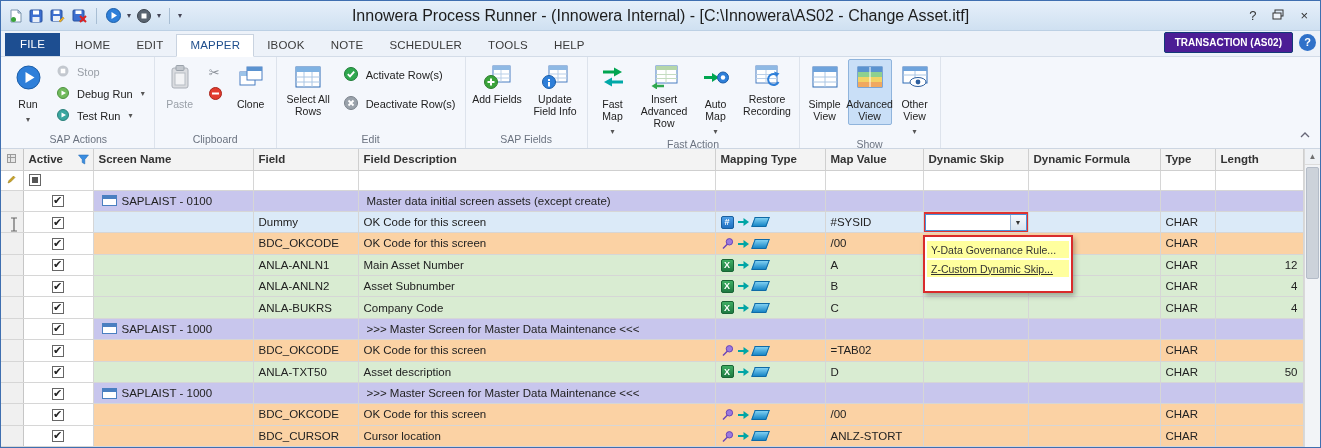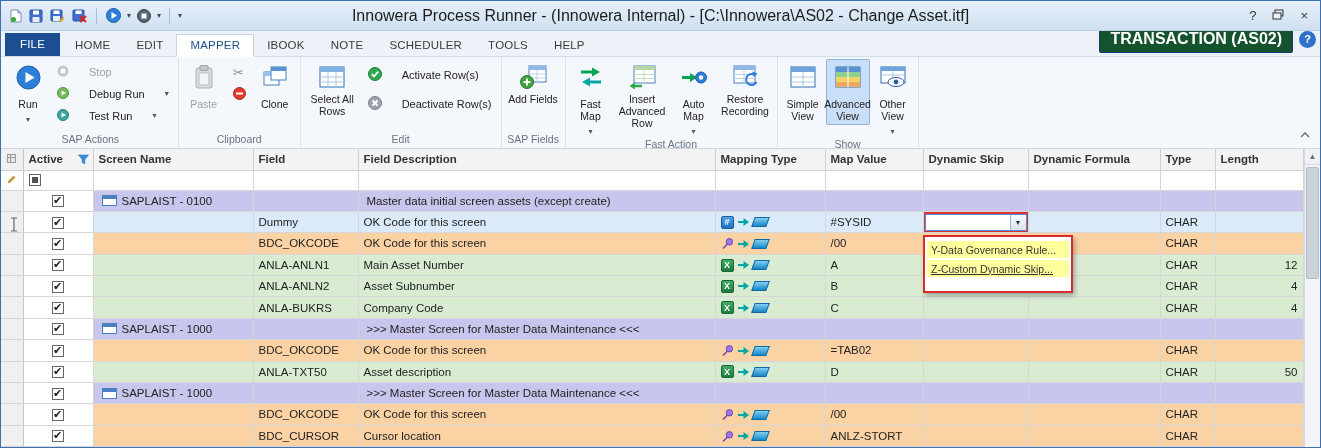--- a/index.html
+++ b/index.html
@@ -21,37 +21,37 @@
   .win-controls .wbtn { font-size:13px; color:#333; line-height:14px; }
 
   
   .tabrow { height:26px; background:#edf2f9; display:flex; align-items:flex-end; padding-left:4px;
             border-bottom:1px solid #d3dce8; }
   .tab { padding:4px 13px 5px; font-size:11.5px; color:#3a3a3a; letter-spacing:.2px; }
   .tab.file { background:#1d4e91; color:#fff; padding:5px 15px 6px; margin-right:2px; }
   .tab.active { background:#fff; border:1px solid #c9d3e0; border-bottom:1px solid #fff;
                 color:#1f4e8c; margin-bottom:-1px; }
   .tabrow-right { margin-left:auto; display:flex; align-items:center; gap:6px; padding:0 4px 3px 0; }
-  .transaction-btn { background:#14532d; color:#fff; font-weight:bold; font-size:16px;
+  .transaction-btn { background:#4c1d95; color:#fff; font-weight:bold; font-size:10px;
                      padding:4px 10px; border-radius:2px; border:1px solid #133a78; }
   .help-circle { width:17px; height:17px; border-radius:50%; background:#2f71c9; color:#fff;
                  text-align:center; line-height:16px; font-weight:bold; font-size:11px; }
 
   
   .ribbon { height:92px; background:#f4f7fc; display:flex; align-items:stretch;
             border-bottom:1px solid #cdd6e2; position:relative; padding-left:2px; }
   .rgroup { display:flex; flex-direction:column; border-right:1px solid #dde3ec; padding:2px 3px 0; }
   .rgroup-content { flex:1; display:flex; align-items:flex-start; gap:1px; }
   .rgroup-label { text-align:center; font-size:10.5px; color:#6b7380; padding:1px 2px 3px; }
   .rbtn { cursor:default; border:1px solid transparent; border-radius:2px; }
   .rbtn.big { width:57px; min-height:66px; display:flex; flex-direction:column; align-items:center;
               padding:3px 1px 1px; font-size:10.5px; line-height:12px; text-align:center; color:#222; gap:2px; }
   .rbtn.big .icn { height:28px; display:flex; align-items:center; justify-content:center; }
   .rbtn.big.narrow { width:44px;gap:7px; }
-  .rbtn.small { display:flex; align-items:center; gap:20px; font-size:11px; padding:2px 5px; height:20px; color:#222; white-space:nowrap;text-align:right; }
+  .rbtn.small { display:flex; align-items:center; gap:8px; font-size:11px; padding:2px 5px; height:20px; color:#222; white-space:nowrap;text-align:right; }
   .rbtn .drop { font-size:8px; color:#555; line-height:6px; }
   .rbtn.disabled { color:#9aa0a8; }
   .rbtn.selected { background:#c9dff7; border:1px solid #8fb4dc; }
   .stack { display:flex; flex-direction:column; gap:2px; padding-top:3px; }
   .stack.spread { gap:9px; padding-top:6px; }
   .ribbon-collapse { position:absolute; right:6px; bottom:5px; padding:2px 4px; }
 
   
   .grid-area { position:relative; height:298px; background:#fff; display:flex; }
   table.grid { border-collapse:collapse; table-layout:fixed; width:1302px; font-size:11.5px; }
@@ -313,20 +313,35 @@
                 <line x1="10" y1="10" x2="27" y2="10" stroke="#b9cfe8"></line>
                 <line x1="10" y1="14" x2="27" y2="14" stroke="#b9cfe8"></line>
                 <line x1="18" y1="6" x2="18" y2="18" stroke="#b9cfe8"></line>
                 <circle cx="8" cy="18" r="6.5" fill="#3aa33a" stroke="#2c7d2c"></circle>
                 <rect x="4.5" y="17" width="7" height="2" fill="#fff"></rect>
                 <rect x="7" y="14.5" width="2" height="7" fill="#fff"></rect>
               </svg>
             </span>
           <span class="lbl">Add Fields</span>
         </div>
+        <div class="rbtn big">
+          <span class="icn">
+              <svg width="28" height="26" viewBox="0 0 28 26">
+                <rect x="8" y="2" width="18" height="16" fill="#fff" stroke="#4a7fc1"></rect>
+                <rect x="8" y="2" width="18" height="4" fill="#8fb9e4"></rect>
+                <line x1="8" y1="10" x2="26" y2="10" stroke="#b9cfe8"></line>
+                <line x1="8" y1="14" x2="26" y2="14" stroke="#b9cfe8"></line>
+                <line x1="17" y1="6" x2="17" y2="18" stroke="#b9cfe8"></line>
+                <circle cx="8" cy="18" r="6.5" fill="#2e7fd9" stroke="#1c5ea8"></circle>
+                <rect x="7" y="15" width="2" height="2" fill="#fff"></rect>
+                <rect x="7" y="18" width="2" height="4.5" fill="#fff"></rect>
+              </svg>
+            </span>
+          <span class="lbl">Update Field Info</span>
+        </div>
       </div>
       <div class="rgroup-label">SAP Fields</div>
     </div>
 
     <div class="rgroup">
       <div class="rgroup-content">
         <div class="rbtn big narrow">
           <span class="icn">
               <svg width="26" height="22" viewBox="0 0 26 22">
                 <path d="M3 6 H16" stroke="#00a550" stroke-width="3"></path>

